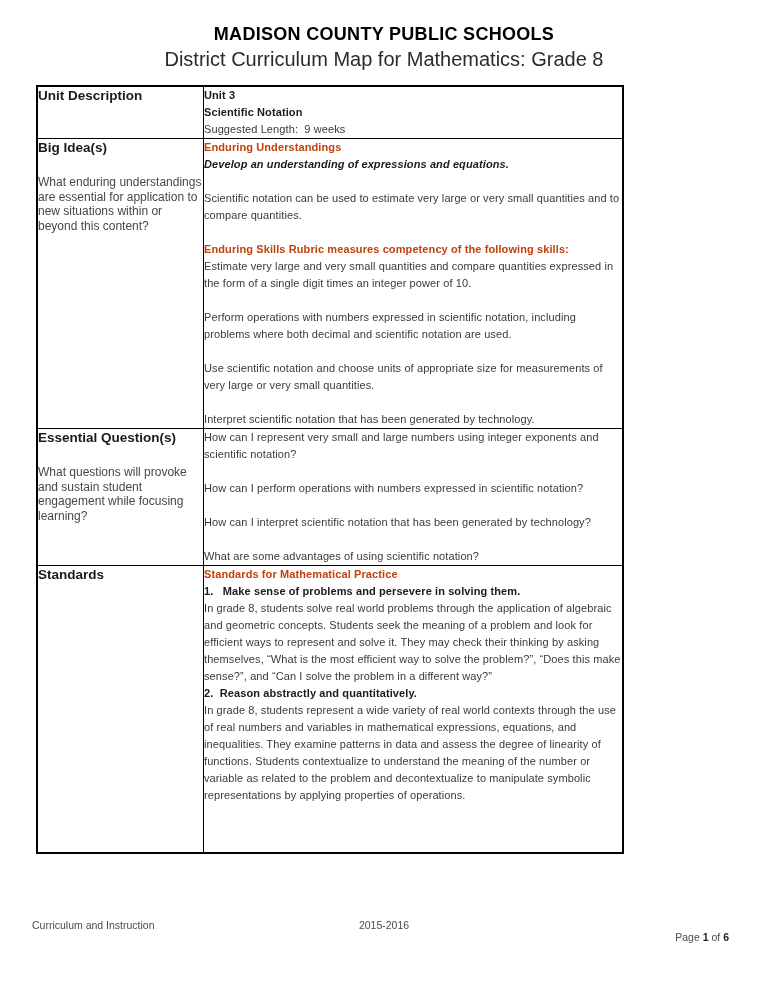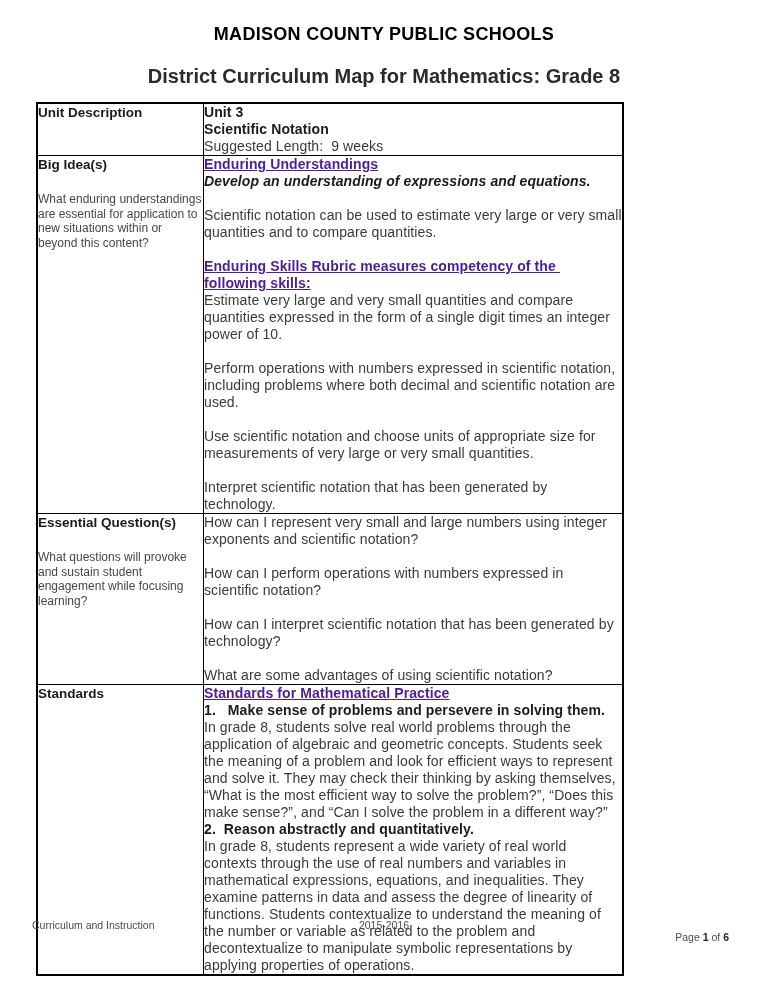--- a/index.html
+++ b/index.html
@@ -19,24 +19,24 @@
   .doc-title {
     padding-top: 23px;
     text-align: center;
     font-size: 18px;
     font-weight: bold;
     letter-spacing: 0.3px;
     color: #000000;
     line-height: 22px;
   }
   .doc-subtitle {
-    margin-top: 19px;
+    margin-top: 2px;
     text-align: center;
     font-size: 20px;
-    font-weight: bold;
+    font-weight: normal;
     color: #2b2b2b;
     line-height: 24px;
   }
   table.curriculum {
     border-collapse: collapse;
     table-layout: fixed;
     width: 588px;
     margin: 14px 38px 0 36px;
     border: 2.5px solid #000000;
   }
@@ -59,37 +59,36 @@
     margin-top: 19px;
     font-size: 12px;
     line-height: 14.5px;
     color: #474747;
   }
   .row-note:empty { display: none; }
   td.content-cell {
     padding: 2px 8px 4px 9px;
   }
   .cell-content {
-    font-size: 14px;
+    font-size: 11px;
     line-height: 17px;
     letter-spacing: 0.1px;
     color: #3a3a3a;
   }
   .cell-content p.para {
     margin: 0;
     white-space: pre-wrap;
   }
   .para.bold {
     font-weight: bold;
     color: #1b1b1b;
   }
   .para.bold-underline {
     font-weight: bold;
-    text-decoration: underline;
-    color: #4c1d95;
+    color: #c2410c;
   }
   .para.bold-italic {
     font-weight: bold;
     font-style: italic;
     color: #1b1b1b;
   }
   .para.blank {
     min-height: 17px;
   }
   .min-h-row4 { min-height: 286px; }

